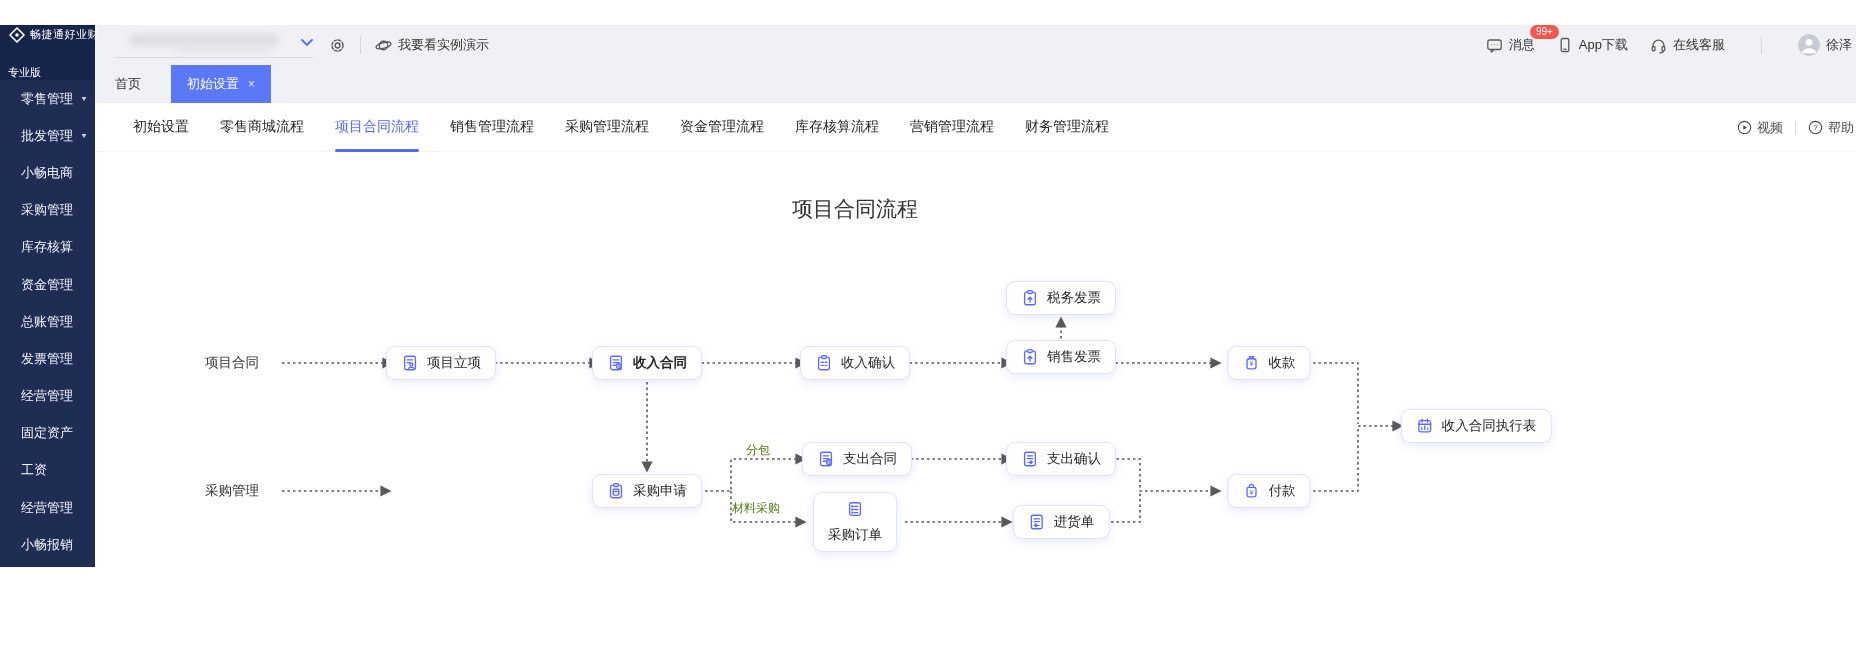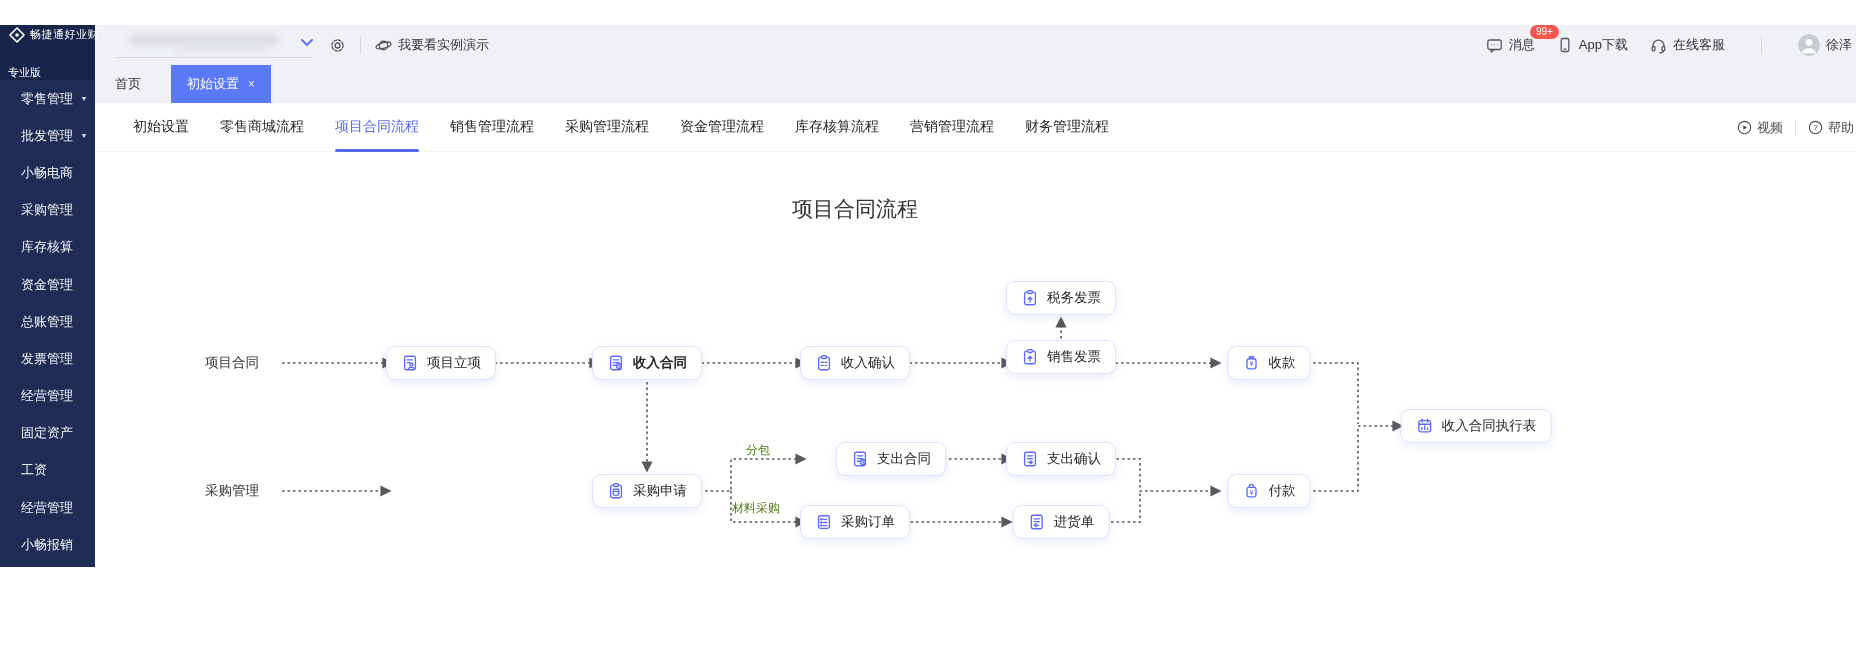--- a/index.html
+++ b/index.html
@@ -342,21 +342,21 @@
       <div class="flow-node" style="left: 1476px; top: 426px;">
         <span class="nicon">
           <svg viewBox="0 0 20 20" width="18" height="18" fill="none" stroke="#5b6bfa" stroke-width="1.5" stroke-linecap="round" stroke-linejoin="round">
             <rect x="3.5" y="4" width="13" height="12.5" rx="2"></rect>
             <path d="M7 2.3v3.2M13 2.3v3.2M3.5 8h13"></path>
             <path d="M6.8 14v-2.4M10 14v-4M13.2 14v-1.5"></path>
           </svg>
         </span>
         <span class="nlabel">收入合同执行表</span>
       </div>
-      <div class="flow-node" style="left: 891px; top: 459px;">
+      <div class="flow-node" style="left: 857px; top: 459px;">
         <span class="nicon">
           <svg viewBox="0 0 20 20" width="18" height="18" fill="none" stroke="#5b6bfa" stroke-width="1.5" stroke-linecap="round" stroke-linejoin="round">
             <rect x="4" y="2.5" width="12" height="15" rx="2"></rect>
             <path d="M7 6.5h6M7 9.5h6M7 12.5h2.5"></path>
             <circle cx="13.3" cy="13.3" r="2.7" fill="#fff"></circle>
             <path d="M13.3 12.1v1.3l1 .6"></path>
           </svg>
         </span>
         <span class="nlabel">支出合同</span>
       </div>
@@ -384,21 +384,21 @@
       <div class="flow-node" style="left: 1269px; top: 491px;">
         <span class="nicon">
           <svg viewBox="0 0 20 20" width="18" height="18" fill="none" stroke="#5b6bfa" stroke-width="1.5" stroke-linecap="round" stroke-linejoin="round">
             <path d="M7.6 6V5a2.4 2.4 0 014.8 0v1"></path>
             <rect x="5" y="6" width="10" height="10.5" rx="2"></rect>
             <text x="10" y="14" font-size="8" text-anchor="middle" fill="#5b6bfa" stroke="none" font-family="sans-serif">¥</text>
           </svg>
         </span>
         <span class="nlabel">付款</span>
       </div>
-      <div class="flow-node" style="left: 855px; top: 522px;">
+      <div class="flow-node" style="left: 855px; top: 522px; flex-direction: column;">
         <span class="nicon">
           <svg viewBox="0 0 20 20" width="18" height="18" fill="none" stroke="#5b6bfa" stroke-width="1.5" stroke-linecap="round" stroke-linejoin="round">
             <rect x="4" y="3" width="12" height="14" rx="2"></rect>
             <path d="M9 7h4M9 10.5h4M9 14h4"></path>
             <circle cx="7" cy="7" r=".6" fill="#5b6bfa"></circle>
             <circle cx="7" cy="10.5" r=".6" fill="#5b6bfa"></circle>
             <circle cx="7" cy="14" r=".6" fill="#5b6bfa"></circle>
           </svg>
         </span>
         <span class="nlabel">采购订单</span>

